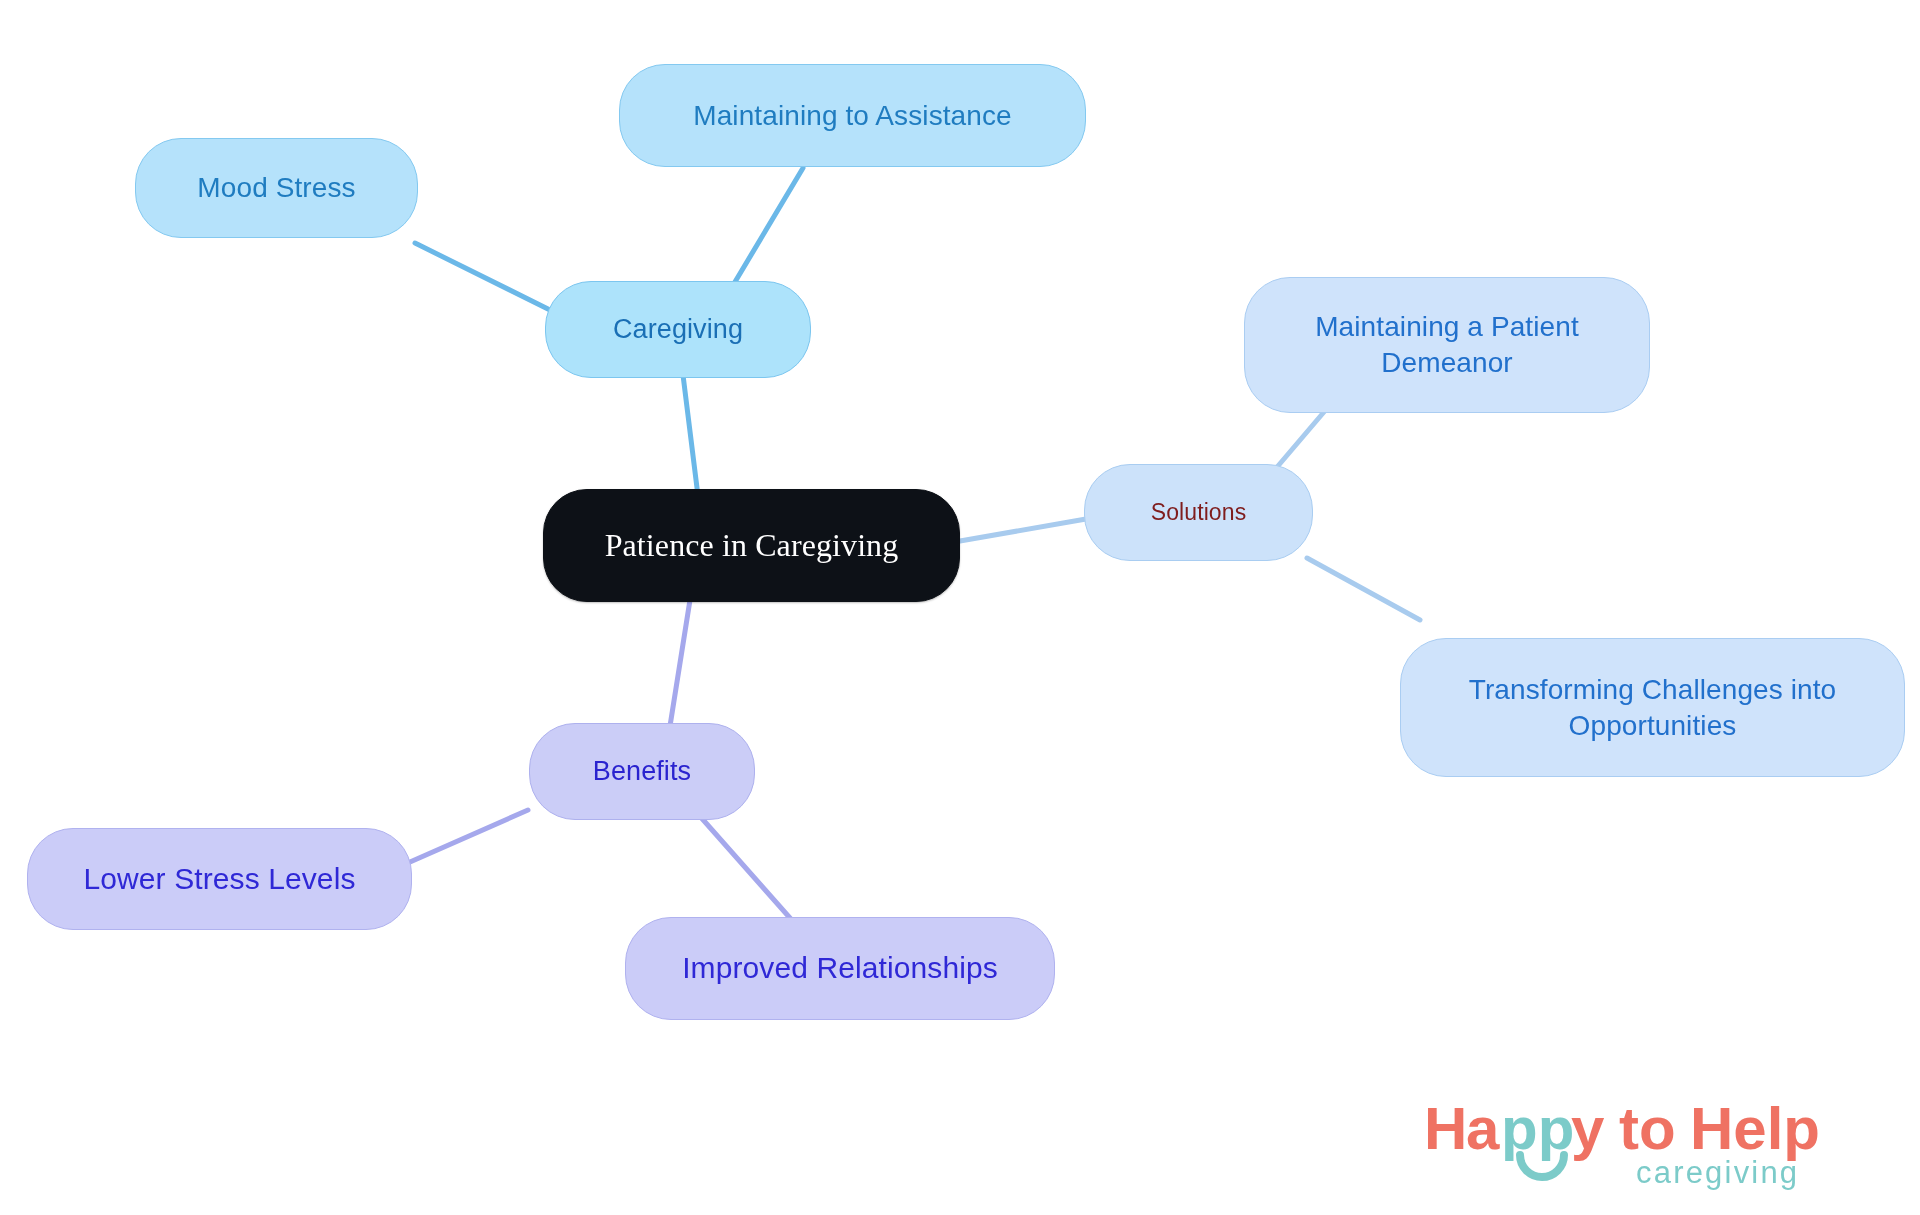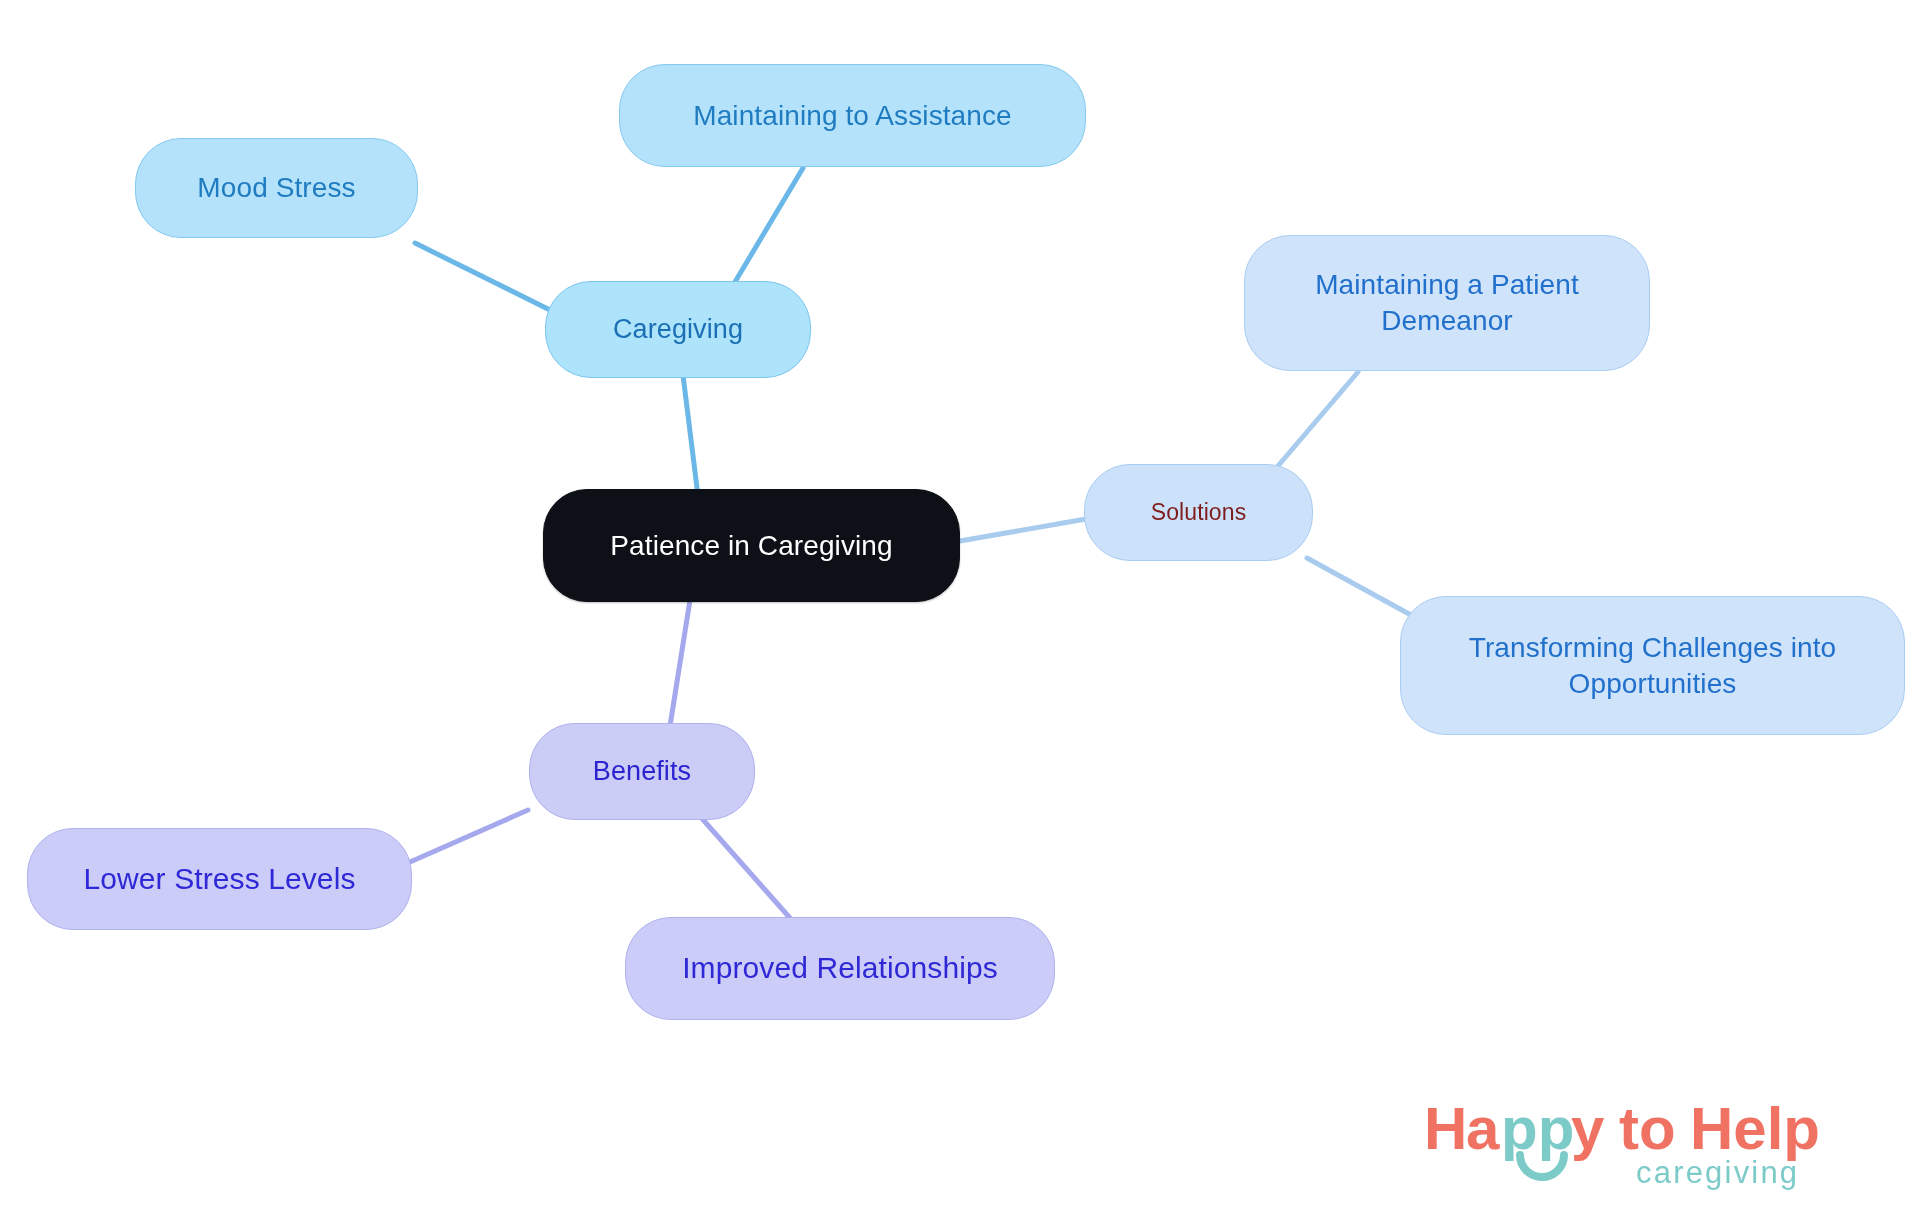--- a/index.html
+++ b/index.html
@@ -36,23 +36,24 @@
     text-align: center;
     border-radius: 46px;
     line-height: 1.28;
     letter-spacing: 0.1px;
     padding: 6px 18px;
   }
   .node-root {
     background: #0d1117;
     border: 1px solid #0d1117;
     color: #ffffff;
-    font-size: 28px;
+    font-size: 32px;
     border-radius: 44px;
     box-shadow: 0 1px 2px rgba(0,0,0,0.25);
+    font-family: Liberation Serif, serif;
   }
   .node-branch-challenges {
     background: #ade3fb;
     border: 1.6px solid #7cc6ef;
     color: #1a6fb5;
     font-size: 27px;
   }
   .node-leaf-challenges {
     background: #b5e2fb;
     border: 1.6px solid #84c9f0;
@@ -63,20 +64,21 @@
     background: #cce2fa;
     border: 1.6px solid #a9cdf1;
     color: #7f1d1d;
     font-size: 23px;
   }
   .node-leaf-solutions {
     background: #cfe3fb;
     border: 1.6px solid #aacdf2;
     color: #2170cc;
     font-size: 28px;
+    margin-top: 42px;
   }
   .node-branch-benefits {
     background: #cbcdf7;
     border: 1.6px solid #aeb1ee;
     color: #2a23cf;
     font-size: 27px;
   }
   .node-leaf-benefits {
     background: #cbccf8;
     border: 1.6px solid #b0b2ef;

